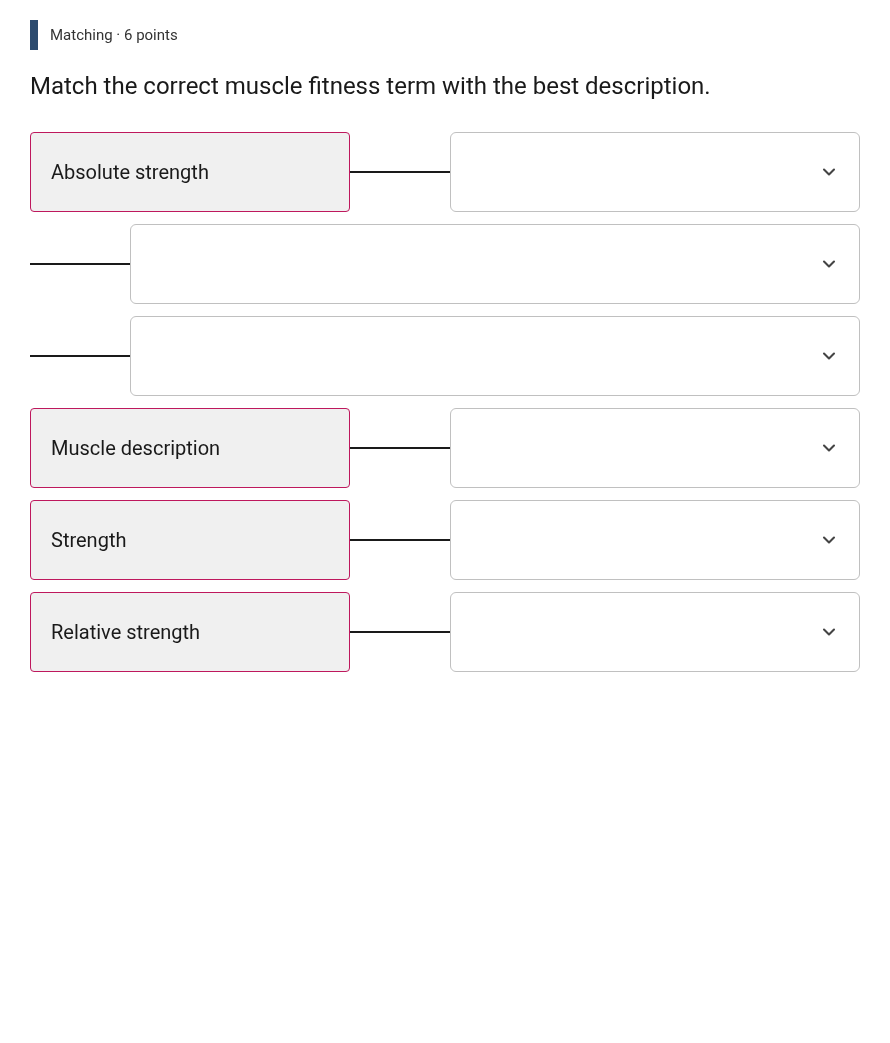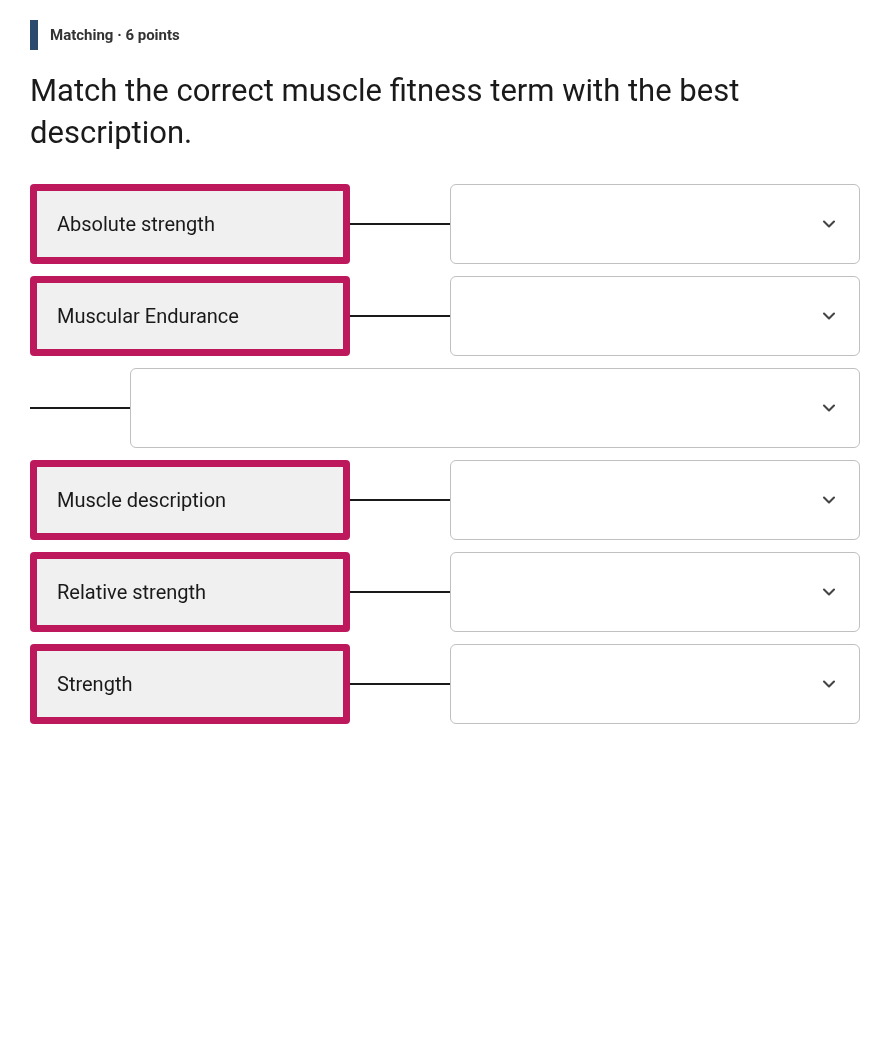--- a/index.html
+++ b/index.html
@@ -26,25 +26,24 @@
       width: 8px;
       height: 30px;
       background: #2c4a6e;
       margin-right: 12px;
       flex-shrink: 0;
     }
 
     .header-text {
       font-size: 15px;
       color: #333;
-      font-weight: bold;
     }
 
     .question-text {
-      font-size: 31px;
+      font-size: 24px;
       color: #1a1a1a;
       line-height: 1.35;
       margin-bottom: 30px;
       font-weight: 400;
     }
 
     .matching-container {
       display: flex;
       flex-direction: column;
       gap: 0;
@@ -52,21 +51,21 @@
     }
 
     .matching-row {
       display: flex;
       align-items: center;
       margin-bottom: 12px;
     }
 
     .term-box {
       background: #f0f0f0;
-      border: 7px solid #be185d;
+      border: 1px solid #be185d;
       border-radius: 4px;
       padding: 18px 20px;
       font-size: 20px;
       color: #1a1a1a;
       width: 320px;
       min-height: 80px;
       display: flex;
       align-items: center;
       flex-shrink: 0;
       line-height: 1.3;
@@ -127,21 +126,20 @@
       <div class="connector-line"></div>
       <div class="dropdown-box">
         <span class="chevron-icon">
           <svg viewBox="0 0 24 24">
             <polyline points="6 9 12 15 18 9"></polyline>
           </svg>
         </span>
       </div>
     </div>
     <div class="matching-row">
-      <div class="term-box">Muscular Endurance</div>
       <div class="connector-line"></div>
       <div class="dropdown-box">
         <span class="chevron-icon">
           <svg viewBox="0 0 24 24">
             <polyline points="6 9 12 15 18 9"></polyline>
           </svg>
         </span>
       </div>
     </div>
     <div class="matching-row">
@@ -159,32 +157,32 @@
       <div class="connector-line"></div>
       <div class="dropdown-box">
         <span class="chevron-icon">
           <svg viewBox="0 0 24 24">
             <polyline points="6 9 12 15 18 9"></polyline>
           </svg>
         </span>
       </div>
     </div>
     <div class="matching-row">
-      <div class="term-box">Relative strength</div>
+      <div class="term-box">Strength</div>
       <div class="connector-line"></div>
       <div class="dropdown-box">
         <span class="chevron-icon">
           <svg viewBox="0 0 24 24">
             <polyline points="6 9 12 15 18 9"></polyline>
           </svg>
         </span>
       </div>
     </div>
     <div class="matching-row">
-      <div class="term-box">Strength</div>
+      <div class="term-box">Relative strength</div>
       <div class="connector-line"></div>
       <div class="dropdown-box">
         <span class="chevron-icon">
           <svg viewBox="0 0 24 24">
             <polyline points="6 9 12 15 18 9"></polyline>
           </svg>
         </span>
       </div>
     </div>
   </div>

